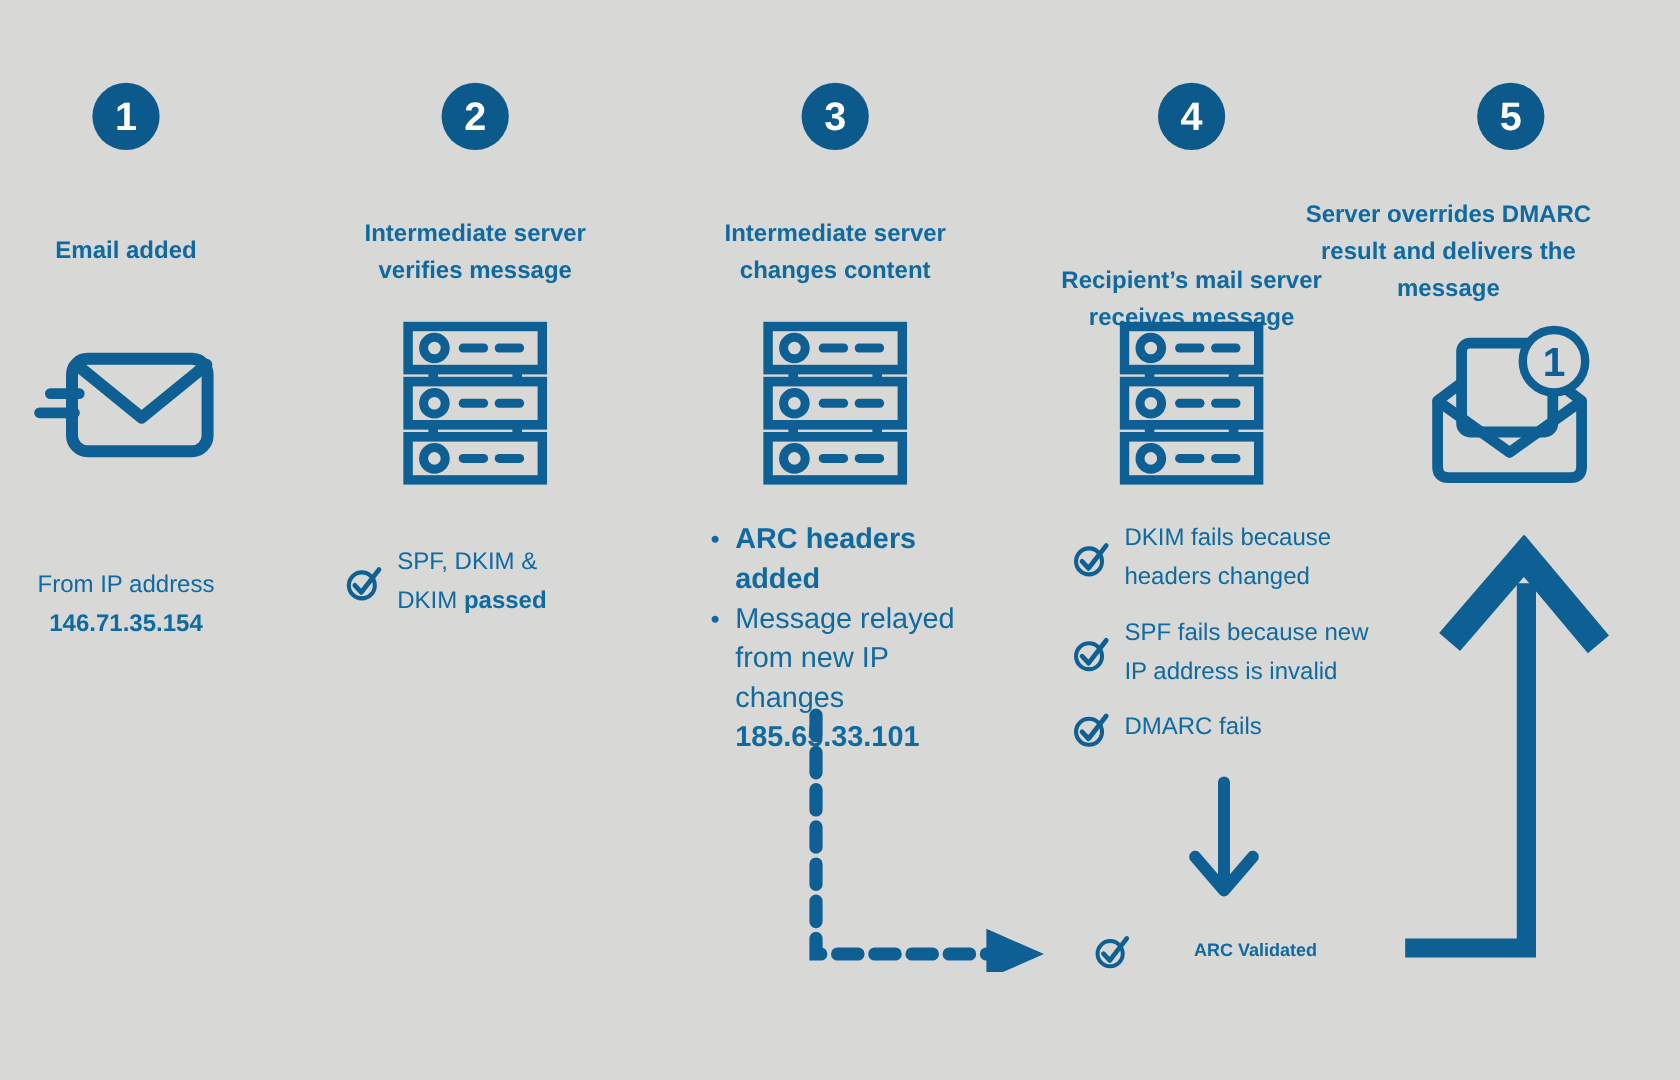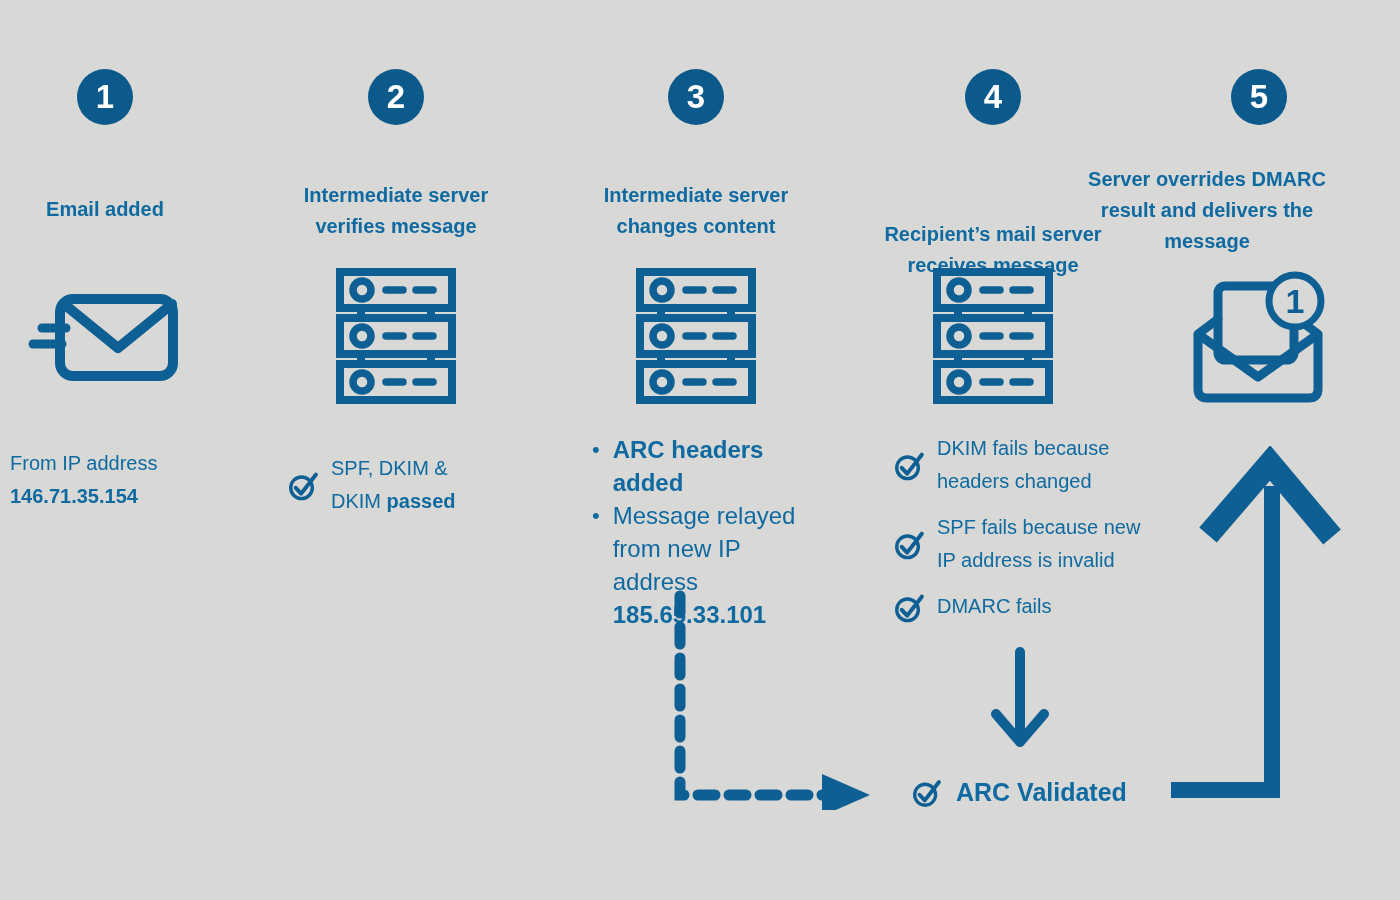--- a/index.html
+++ b/index.html
@@ -17,32 +17,32 @@
     background:#0c5a8c;color:#ffffff;
     display:flex;align-items:center;justify-content:center;
     font-size:33px;font-weight:bold;
   }
   .step-title{
     color:#0f6aa1;font-weight:bold;font-size:20px;line-height:31px;
     text-align:center;white-space:pre-line;
   }
   .blue-ic{color:#0e5f93;display:block;}
   .detail-center{
-    color:#0f6aa1;font-size:20px;line-height:33px;
+    color:#0f6aa1;font-size:20px;line-height:33px;text-align:center;margin-top:24px;
   }
   .bold{font-weight:bold;}
   .check-row{display:flex;align-items:center;gap:9px;}
   .check-row .txt{color:#0f6aa1;font-size:20px;line-height:33px;text-align:left;}
   .check-ic{width:34px;height:31px;flex:0 0 auto;margin-top:1px;color:#0e5f93;}
   .bullet-row{display:flex;align-items:flex-start;gap:13px;margin-bottom:0;}
   .bullet-dot{color:#0f6aa1;font-size:22px;line-height:33px;}
   .bullet-txt{color:#0f6aa1;font-size:24px;line-height:33px;text-align:left;}
   .check-list .check-row{margin-bottom:13px;}
   .arc-validated{display:flex;align-items:center;gap:11px;}
-  .arc-validated .lbl{color:#0f6aa1;font-size:25px;font-weight:bold;}
+  .arc-validated .lbl{color:#0f6aa1;font-size:15px;font-weight:bold;margin-left:39px;}
   svg{display:block;}
 </style>
 </head>
 <body>
 
 <div class="canvas">
 
   <svg width="0" height="0" style="position:absolute" aria-hidden="true">
     <defs>
       <symbol id="sym-check" viewBox="0 0 44 40">
@@ -119,21 +119,21 @@
 
   <div class="abs" style="left:592px;top:433px;width:230px;">
     <div class="bullet-row">
       <span class="bullet-dot">•</span>
       <span class="bullet-txt bold">ARC headers added</span>
     </div>
     <div class="bullet-row">
       <span class="bullet-dot">•</span>
       <span class="bullet-txt">
         <span>Message relayed</span><br>
-        <span>from new IP address</span><br>
+        <span>from new IP changes</span><br>
         <span class="bold">185.65.33.101</span>
       </span>
     </div>
   </div>
 
   <div class="abs num-badge" style="left:965px;top:69px;">
     <span>4</span>
   </div>
   <div class="abs step-title" style="left:876px;top:180px;width:234px;margin-top:39px;">Recipient’s mail server
 receives message</div>

